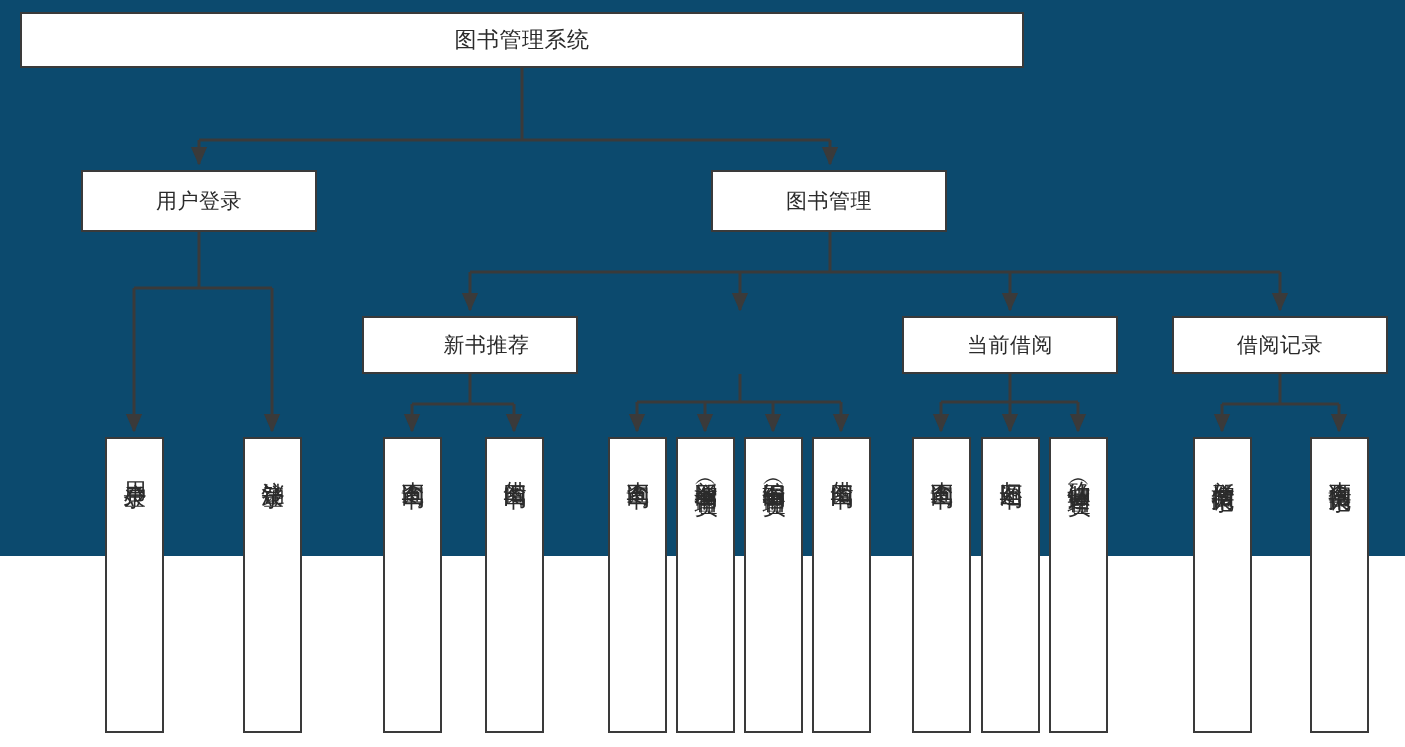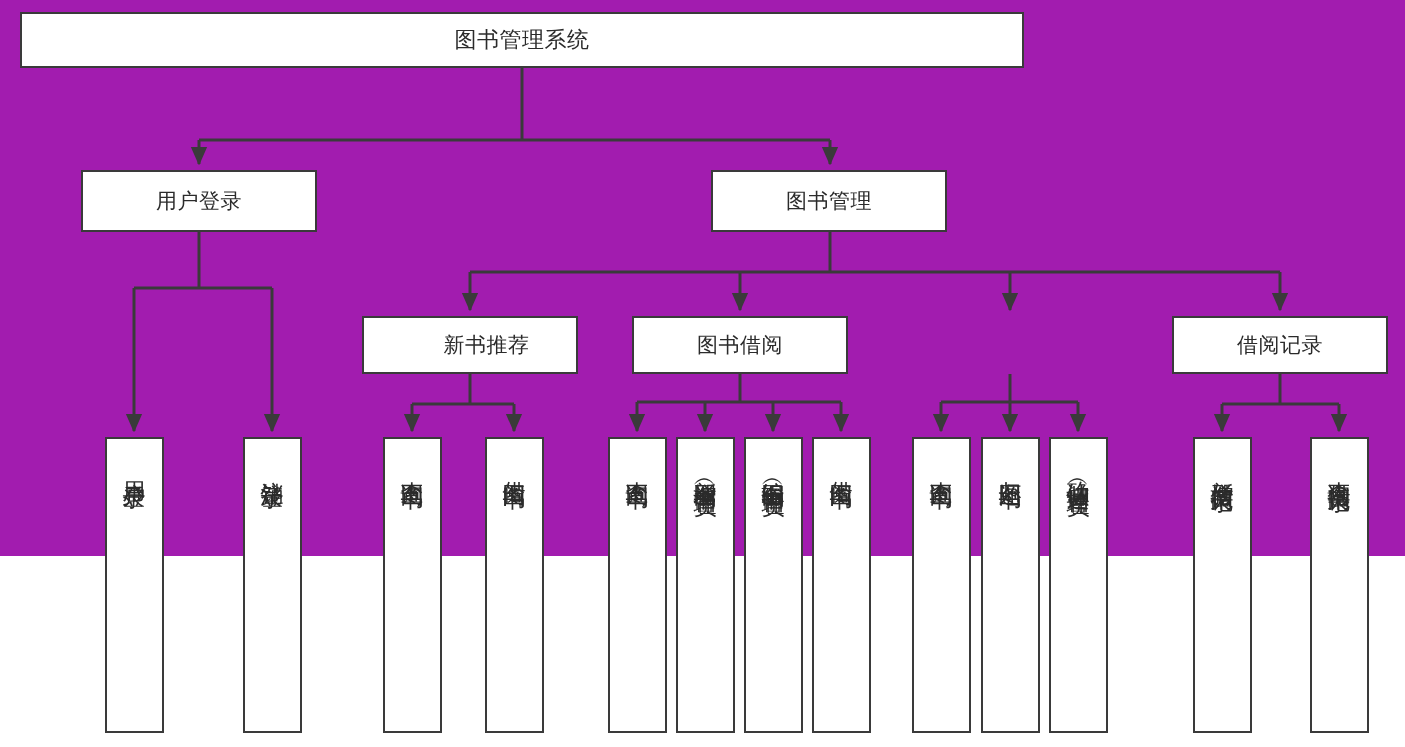--- a/index.html
+++ b/index.html
@@ -10,21 +10,22 @@
   body {
     width: 1405px;
     height: 747px;
     font-family: "DejaVu Sans", "Liberation Sans", sans-serif;
     overflow: hidden;
   }
   #diagram {
     position: relative;
     width: 1405px;
     height: 556px;
-    background: #a21caf;
+    background: #0c4a6e;
+    font-family: Liberation Serif, serif;
   }
   #edges {
     position: absolute;
     left: 0;
     top: 0;
     width: 1405px;
     height: 747px;
     pointer-events: none;
   }
   .node {
@@ -135,24 +136,24 @@
   </div>
 
   <div class="node horiz" style="left:711px; top:170px; width:236px; height:62px;">
     <span class="lbl">图书管理</span>
   </div>
 
   <div class="node horiz" style="left:362px; top:316px; width:216px; height:58px;padding-left:33px;">
     <span class="lbl">新书推荐</span>
   </div>
 
-  <div class="node horiz" style="left:632px; top:316px; width:216px; height:58px;">
-    <span class="lbl">图书借阅</span>
-  </div>
-
+
+  <div class="node horiz" style="left:902px; top:316px; width:216px; height:58px;">
+    <span class="lbl">当前借阅</span>
+  </div>
 
   <div class="node horiz" style="left:1172px; top:316px; width:216px; height:58px;">
     <span class="lbl">借阅记录</span>
   </div>
 
   <div class="node vert" style="left:105px; top:437px; width:59px; height:296px;">
     <span class="lbl">用户登录</span>
   </div>
 
   <div class="node vert" style="left:243px; top:437px; width:59px; height:296px;">

